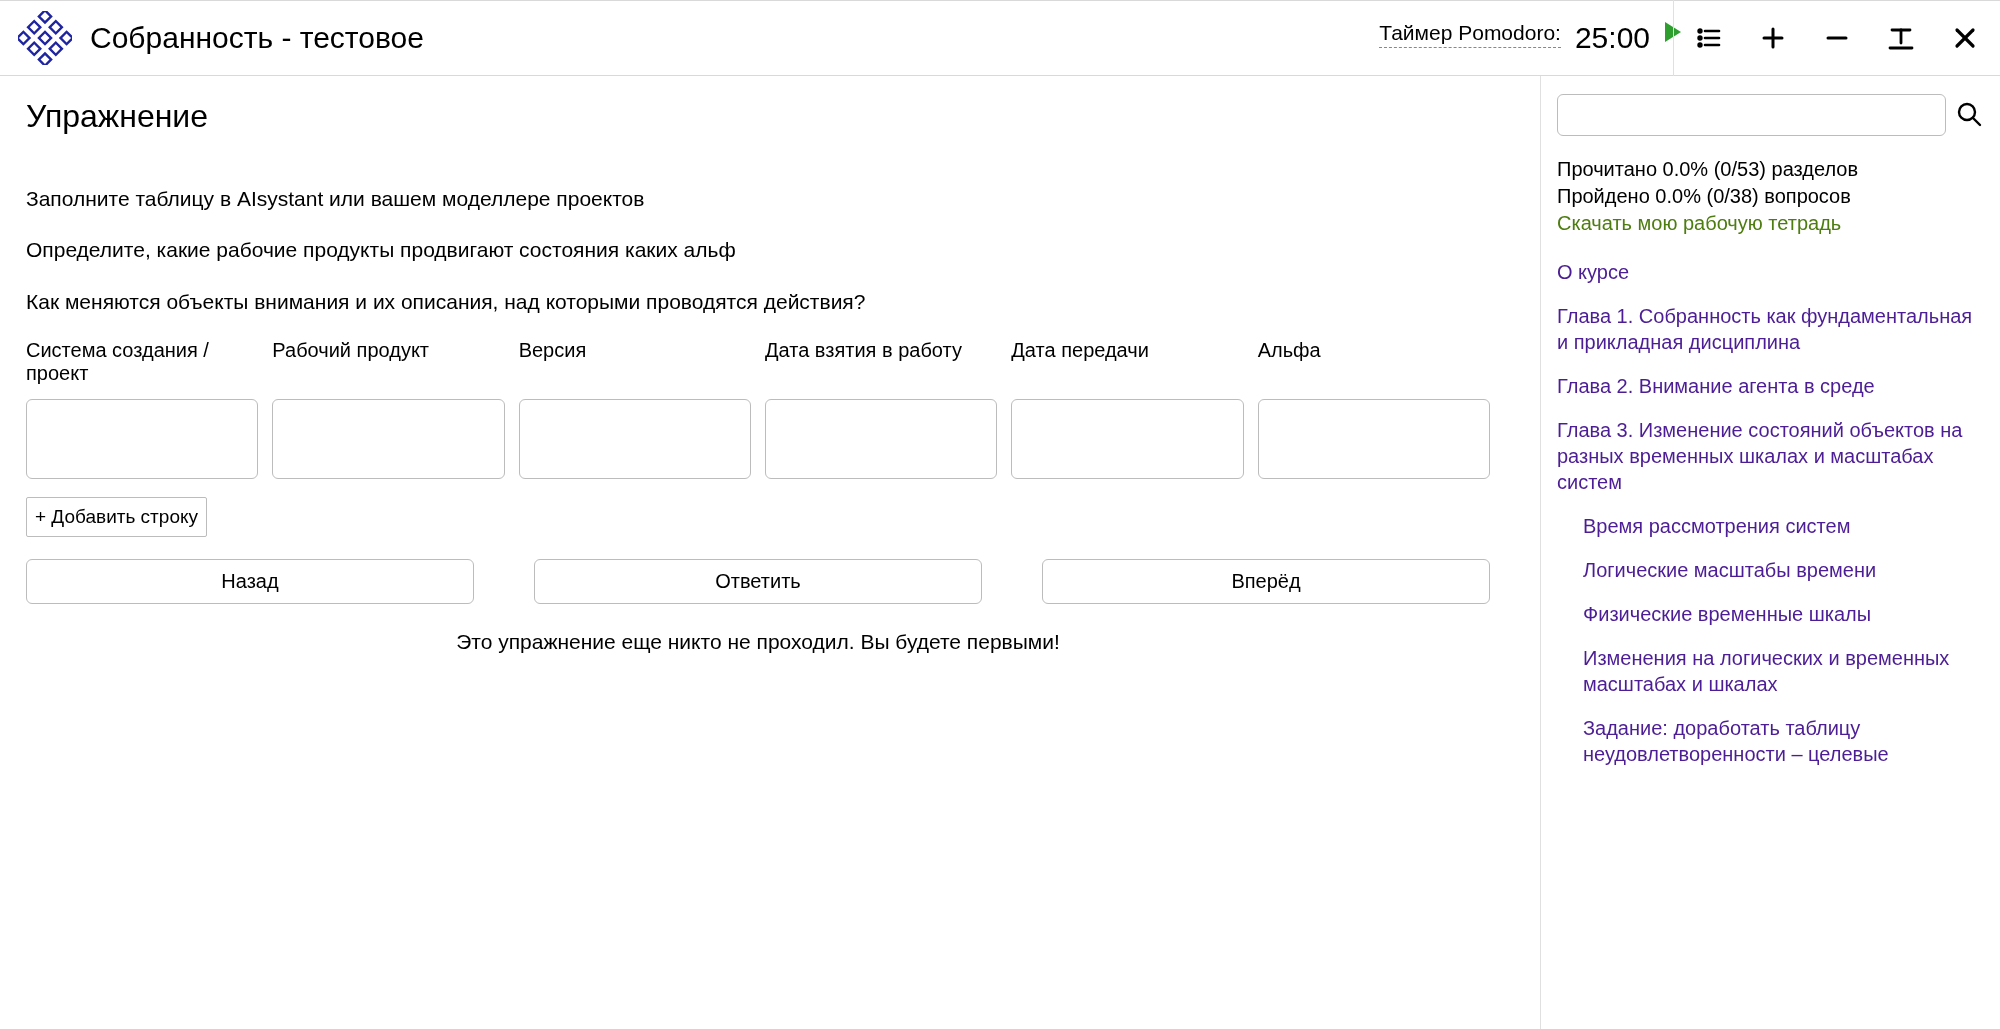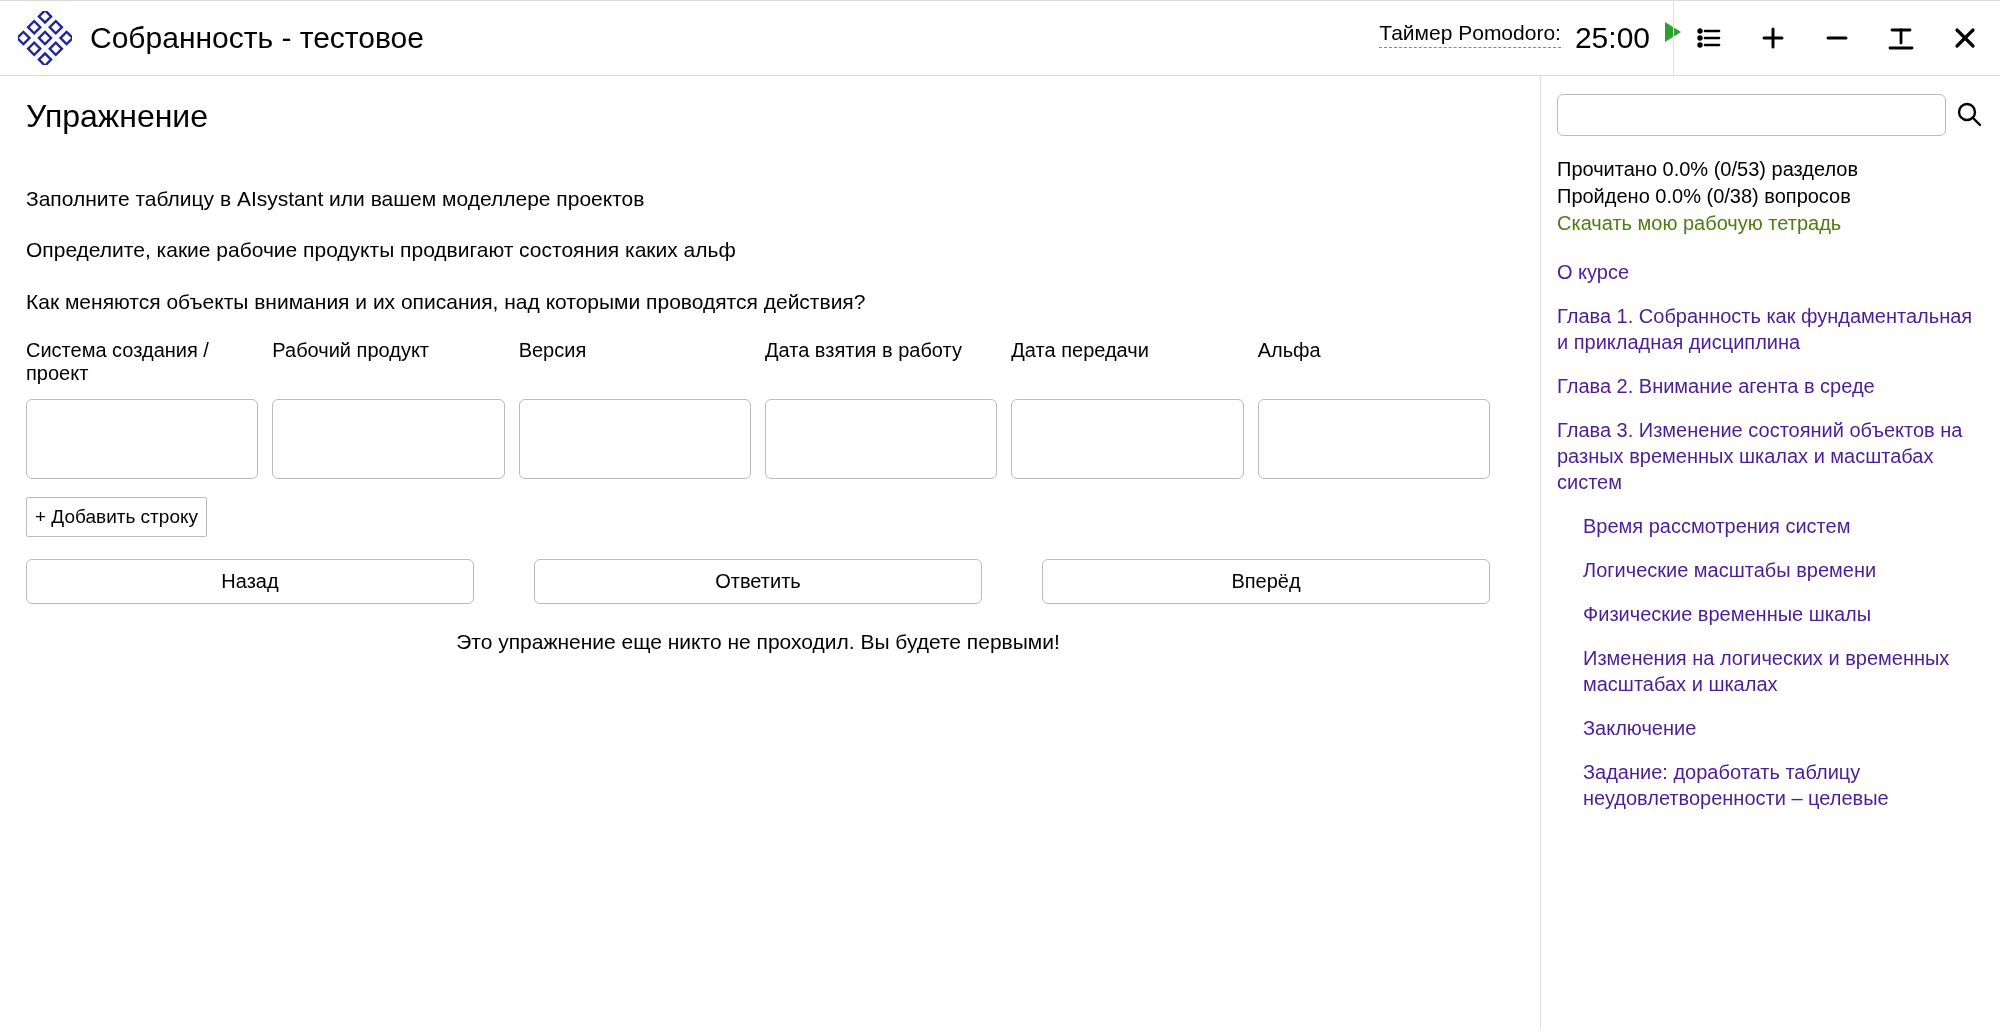--- a/index.html
+++ b/index.html
@@ -328,17 +328,16 @@
 
     <div class="toc">
       <a href="#" class="toc-item">О курсе</a>
       <a href="#" class="toc-item">Глава 1. Собранность как фундаментальная и прикладная дисциплина</a>
       <a href="#" class="toc-item">Глава 2. Внимание агента в среде</a>
       <a href="#" class="toc-item">Глава 3. Изменение состояний объектов на разных временных шкалах и масштабах систем</a>
       <a href="#" class="toc-item toc-sub">Время рассмотрения систем</a>
       <a href="#" class="toc-item toc-sub">Логические масштабы времени</a>
       <a href="#" class="toc-item toc-sub">Физические временные шкалы</a>
       <a href="#" class="toc-item toc-sub">Изменения на логических и временных масштабах и шкалах</a>
-      <a href="#" class="toc-item toc-sub">Заключение</a>
       <a href="#" class="toc-item toc-sub">Задание: доработать таблицу неудовлетворенности – целевые</a>
     </div>
   </div>
 </div>
 
 </body></html>

